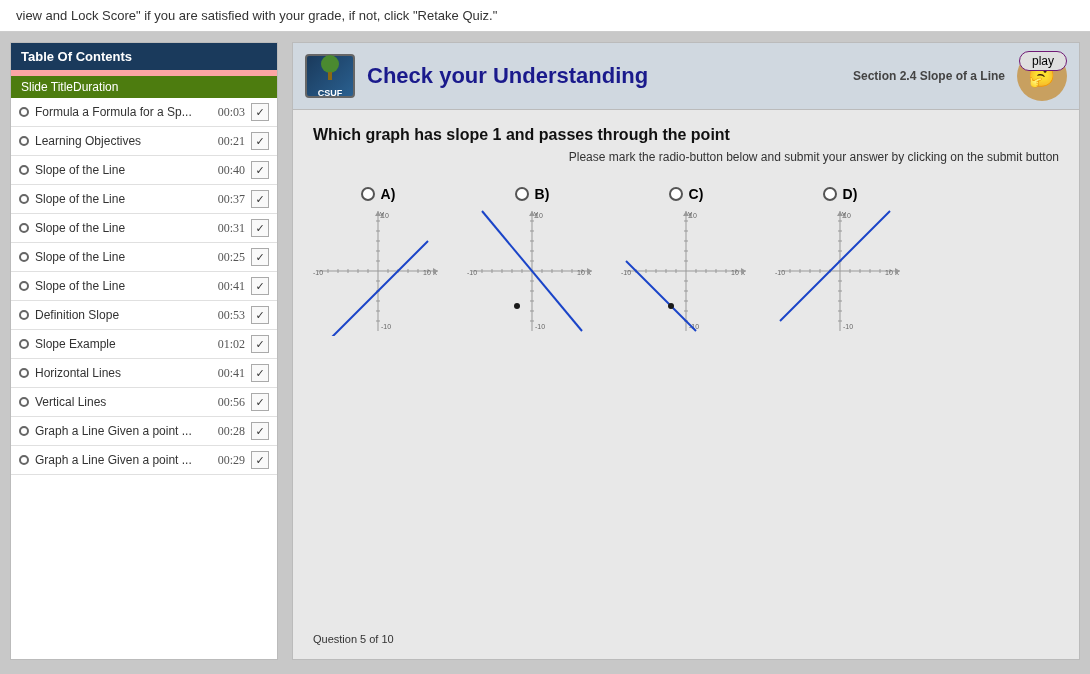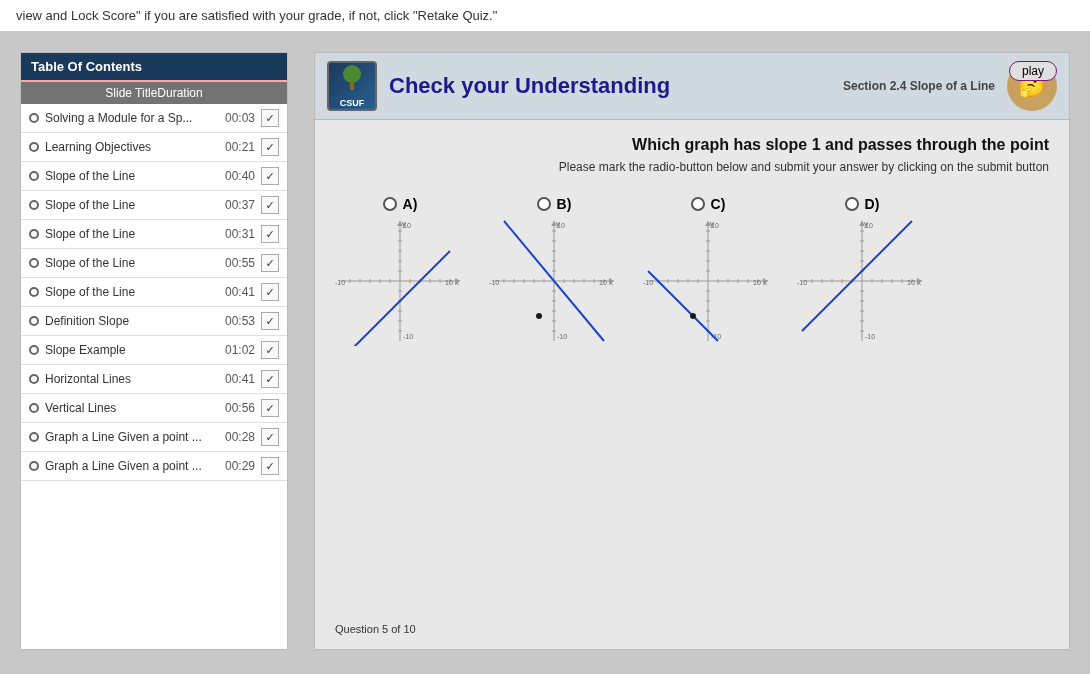--- a/index.html
+++ b/index.html
@@ -10,47 +10,47 @@
     }
     .top-bar {
       background: #fff;
       padding: 8px 16px;
       font-size: 13px;
       color: #333;
       border-bottom: 1px solid #ccc;
     }
     .main-container {
       display: flex;
-      padding: 20px;
-      gap: 26px;
+      padding: 10px;
+      gap: 14px;
       height: calc(674px - 36px);
     }
     
     .sidebar {
       width: 268px;
       background: #fff;
       border: 1px solid #bbb;
       overflow-y: auto;
       flex-shrink: 0;
     }
     .sidebar-header {
       background: #1a3a5c;
       color: #fff;
       padding: 6px 10px;
       font-weight: bold;
       font-size: 13px;
     }
     .sidebar-col-header {
       display: flex;
-      justify-content: center;
+      justify-content: flex-start;
       padding: 4px 10px;
-      background: #737373;
+      background: #4d7c0f;
       color: #fff;
       font-size: 12px;
-      border-top: 2px solid #fca5a5;
+      border-top: 6px solid #fca5a5;
     }
     .sidebar-item {
       display: flex;
       align-items: center;
       padding: 5px 8px;
       border-bottom: 1px solid #e0e0e0;
       cursor: pointer;
       gap: 6px;
     }
     .sidebar-item .radio-dot {
@@ -62,20 +62,21 @@
     }
     .sidebar-item .title {
       flex: 1;
       font-size: 12px;
       color: #333;
     }
     .sidebar-item .duration {
       font-size: 12px;
       color: #555;
       white-space: nowrap;
+      font-family: Liberation Serif, serif;
     }
     .sidebar-item .check {
       width: 18px;
       height: 18px;
       border: 1px solid #aaa;
       background: #f9f9f9;
       display: flex;
       align-items: center;
       justify-content: center;
       font-size: 11px;
@@ -95,21 +96,21 @@
     .content-header {
       display: flex;
       align-items: center;
       background: #d0d8e0;
       padding: 8px 12px;
       border-bottom: 1px solid #bbb;
       gap: 12px;
     }
     .csuf-logo {
       width: 50px;
-      height: 50px;
+      height: 44px;
       border: 2px solid #666;
       border-radius: 4px;
       background: linear-gradient(135deg, #1a3a5c, #2a6090);
       display: flex;
       align-items: center;
       justify-content: center;
       color: #fff;
       font-weight: bold;
       font-size: 11px;
       flex-shrink: 0;
@@ -145,21 +146,21 @@
       font-size: 12px;
       cursor: pointer;
     }
     .question-area {
       padding: 16px 20px 8px 20px;
     }
     .question-text {
       font-size: 16px;
       font-weight: bold;
       color: #111;
-      text-align: right;
+      text-align: left;
       margin-bottom: 6px;
     }
     .question-subtext {
       font-size: 13px;
       color: #333;
       text-align: right;
       margin-bottom: 10px;
     }
     .instruction-text {
       font-size: 12px;
@@ -248,21 +249,21 @@
       <span>Table Of Contents</span>
     </div>
     <div class="sidebar-col-header">
       <span>Slide Title</span>
       <span>Duration</span>
     </div>
 
     <div id="sidebar-items-container">
         <div class="sidebar-item">
           <div class="radio-dot"></div>
-          <span class="title">Solving a Module for a Sp...</span>
+          <span class="title">Formula a Formula for a Sp...</span>
           <span class="duration">00:03</span>
           <div class="check">✓</div>
         </div>
         <div class="sidebar-item">
           <div class="radio-dot"></div>
           <span class="title">Learning Objectives</span>
           <span class="duration">00:21</span>
           <div class="check">✓</div>
         </div>
         <div class="sidebar-item">
@@ -279,21 +280,21 @@
         </div>
         <div class="sidebar-item">
           <div class="radio-dot"></div>
           <span class="title">Slope of the Line</span>
           <span class="duration">00:31</span>
           <div class="check">✓</div>
         </div>
         <div class="sidebar-item">
           <div class="radio-dot"></div>
           <span class="title">Slope of the Line</span>
-          <span class="duration">00:55</span>
+          <span class="duration">00:25</span>
           <div class="check">✓</div>
         </div>
         <div class="sidebar-item">
           <div class="radio-dot"></div>
           <span class="title">Slope of the Line</span>
           <span class="duration">00:41</span>
           <div class="check">✓</div>
         </div>
         <div class="sidebar-item">
           <div class="radio-dot"></div>

